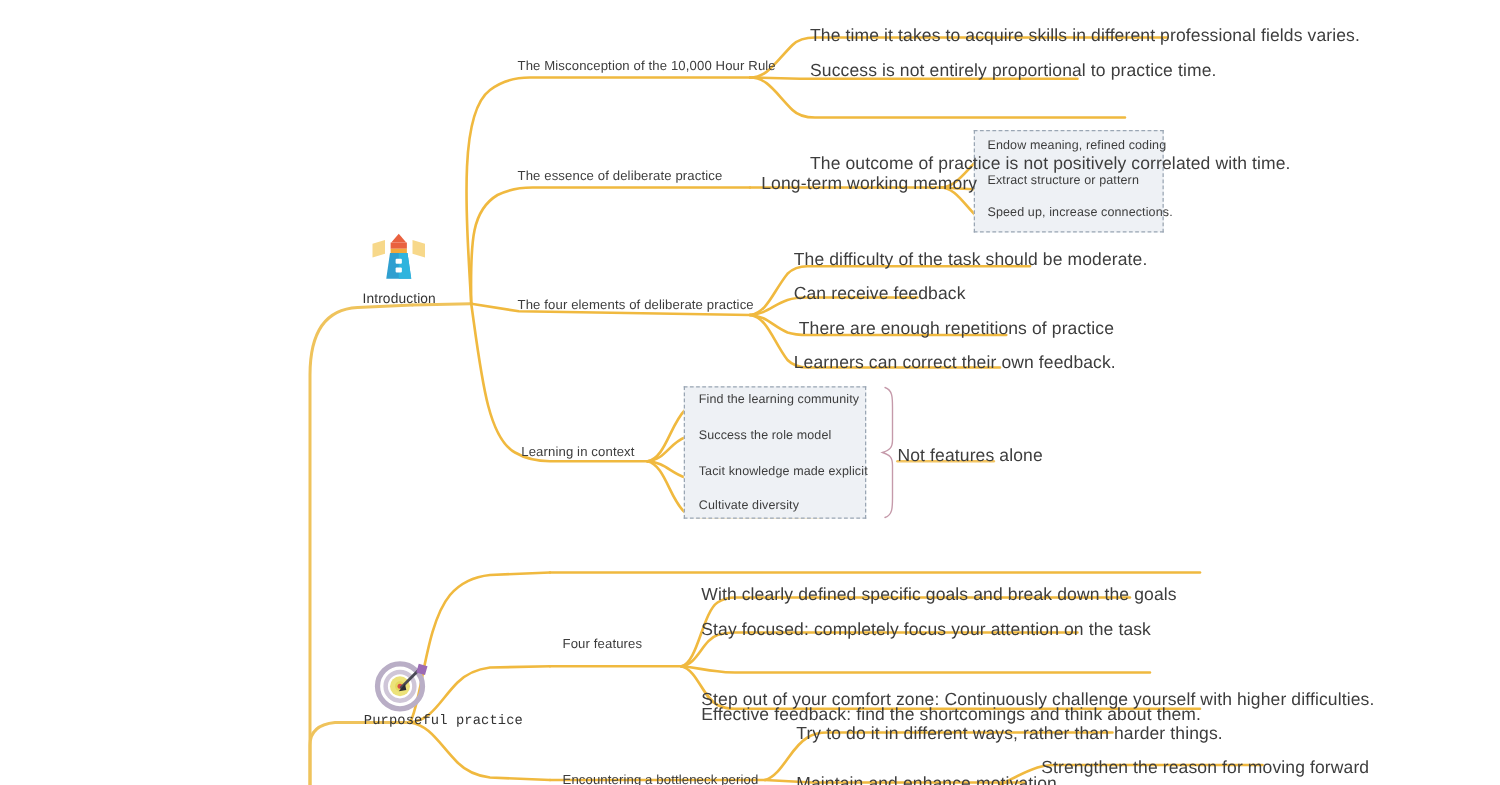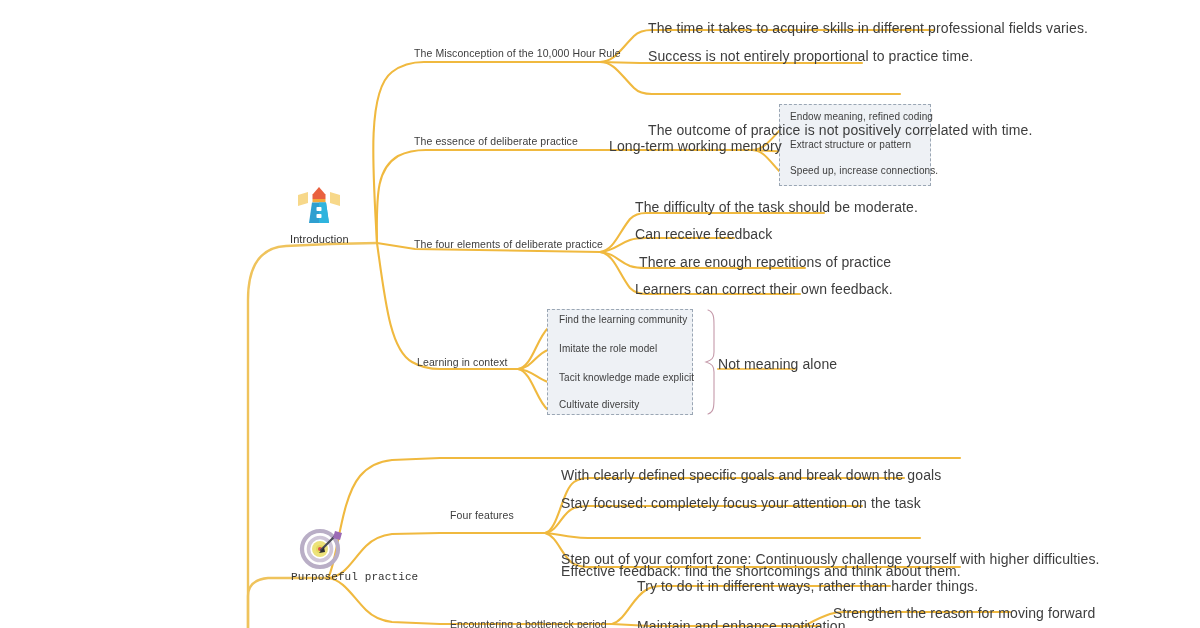--- a/index.html
+++ b/index.html
@@ -190,25 +190,25 @@
   <div class="node-label lvl4" style="left:790px; top:111px;">Endow meaning, refined coding</div>
   <div class="node-label lvl4" style="left:790px; top:139px;">Extract structure or pattern</div>
   <div class="node-label lvl4" style="left:790px; top:165px;">Speed up, increase connections.</div>
 
   <div class="node-label lvl3" style="left:635px; top:200px;">The difficulty of the task should be moderate.</div>
   <div class="node-label lvl3" style="left:635px; top:227px;">Can receive feedback</div>
   <div class="node-label lvl3" style="left:639px; top:255px;">There are enough repetitions of practice</div>
   <div class="node-label lvl3" style="left:635px; top:282px;">Learners can correct their own feedback.</div>
 
   <div class="node-label lvl4" style="left:559px; top:314px;">Find the learning community</div>
-  <div class="node-label lvl4" style="left:559px; top:343px;">Imitate the role model</div>
+  <div class="node-label lvl4" style="left:559px; top:343px;">Success the role model</div>
   <div class="node-label lvl4" style="left:559px; top:372px;">Tacit knowledge made explicit</div>
   <div class="node-label lvl4" style="left:559px; top:399px;">Cultivate diversity</div>
 
-  <div class="node-label lvl3" style="left:718px; top:357px;">Not meaning alone</div>
+  <div class="node-label lvl3" style="left:718px; top:357px;">Not features alone</div>
 
 
   <div class="node-label lvl2" style="left:450px; top:510px;">Four features</div>
 
   <div class="node-label lvl2" style="left:450px; top:619px;">Encountering a bottleneck period</div>
 
   <div class="node-label lvl3" style="left:561px; top:468px;">With clearly defined specific goals and break down the goals</div>
   <div class="node-label lvl3" style="left:561px; top:496px;">Stay focused: completely focus your attention on the task</div>
   <div class="node-label lvl3" style="left:561px; top:524px;margin-top:40px;">Effective feedback: find the shortcomings and think about them.</div>
   <div class="node-label lvl3" style="left:561px; top:552px;">Step out of your comfort zone: Continuously challenge yourself with higher difficulties.</div>

